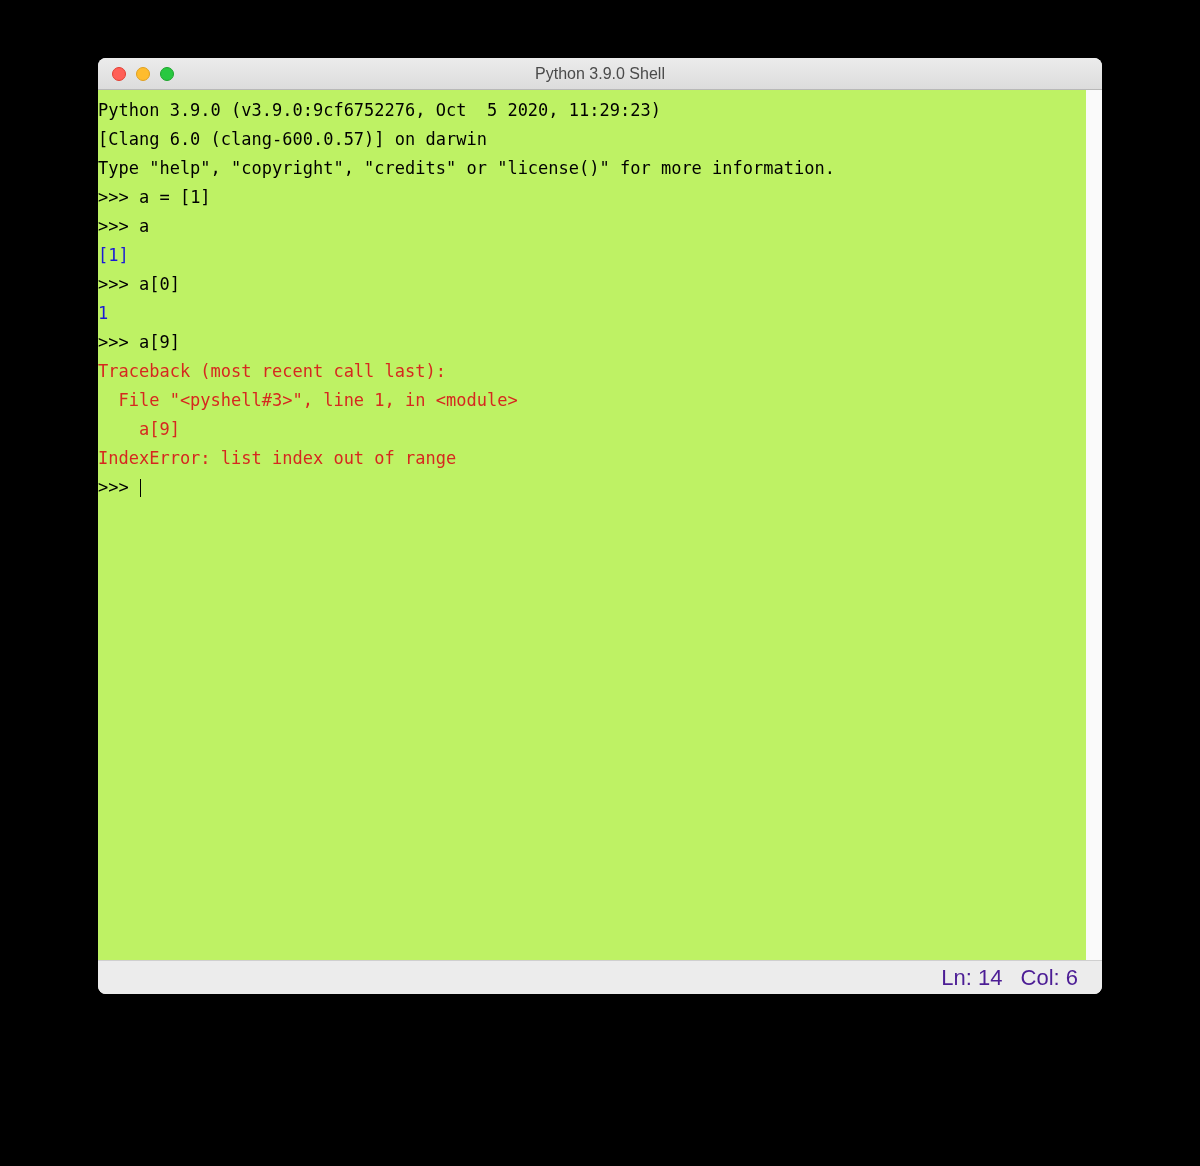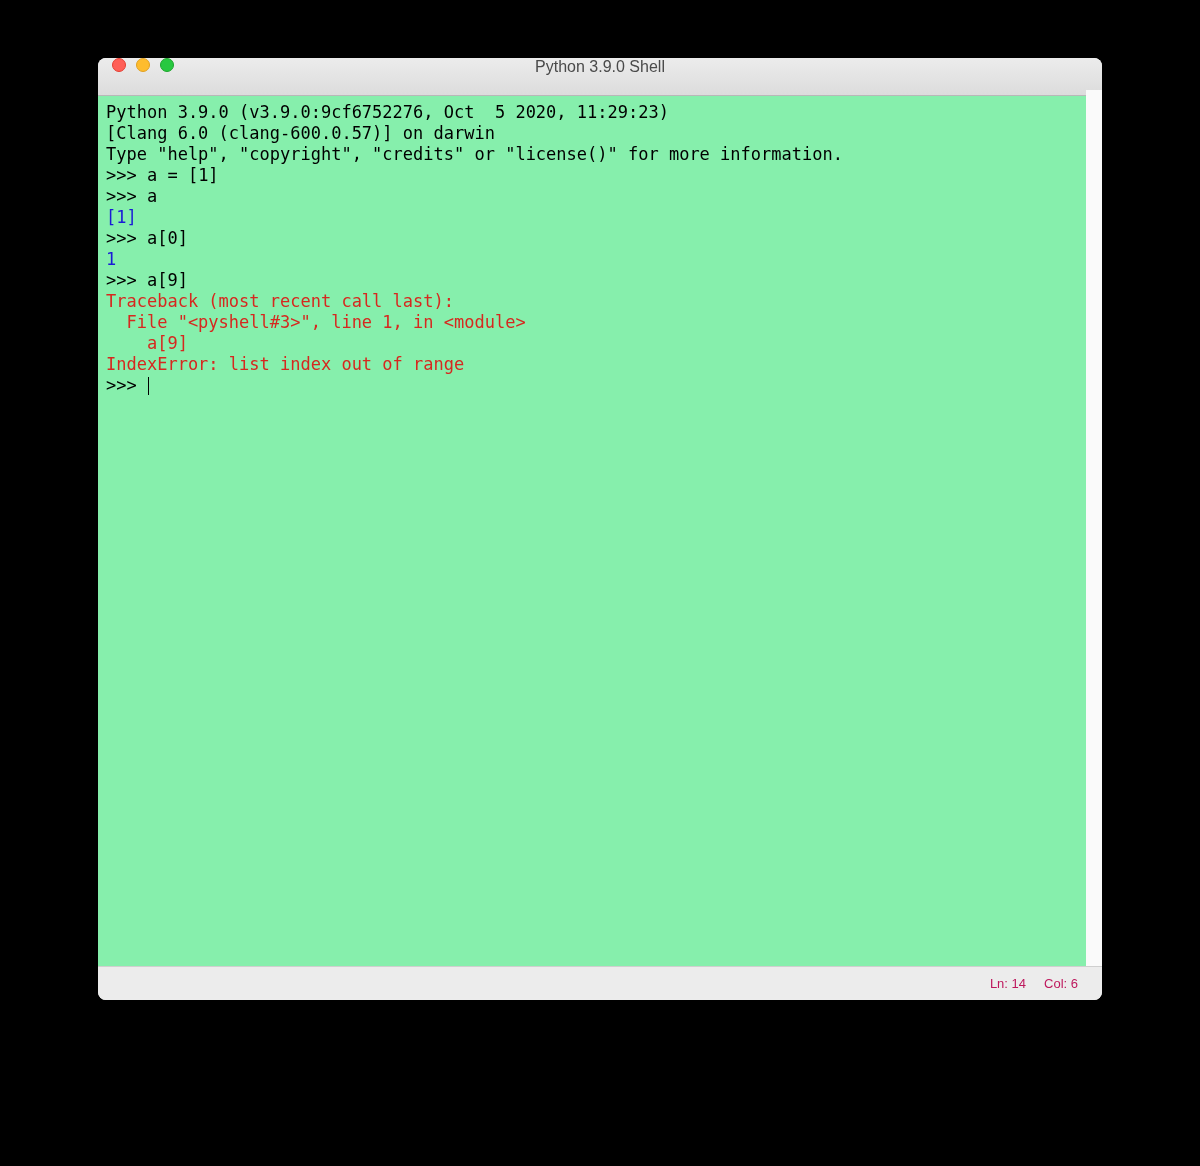--- a/index.html
+++ b/index.html
@@ -16,25 +16,25 @@
     .window {
       width: 1004px;
       background: #fff;
       border-radius: 8px;
       box-shadow: 0 20px 60px rgba(0,0,0,0.5);
       overflow: hidden;
       display: flex;
       flex-direction: column;
     }
     .titlebar {
-      height: 38px;
+      height: 32px;
       background: linear-gradient(#ececec, #dcdcdc);
       border-bottom: 1px solid #b8b8b8;
       display: flex;
-      align-items: flex-start;
+      align-items: center;
       position: relative;
     }
     .traffic-lights {
       display: flex;
       align-items: center;
       gap: 10px;
       padding-left: 14px;
     }
     .tl {
       width: 14px;
@@ -47,25 +47,25 @@
     .title {
       position: absolute;
       left: 0; right: 0;
       text-align: center;
       font-size: 16px;
       color: #4a4a4a;
       pointer-events: none;
     }
     .console {
       flex: 1;
-      background: #86efac;
-      padding: 6px 8px 4px 8px;
+      background: #bef264;
+      padding: 6px 8px 4px 0;
       font-family: "Menlo", "Monaco", "Consolas", monospace;
       font-size: 17px;
-      line-height: 21px;
+      line-height: 29px;
       color: #000;
       white-space: pre;
       min-height: 870px;
     }
     .err { color: #d6281f; }
     .out { color: #1a1ad6; }
     .cursor {
       display: inline-block;
       width: 1px;
       height: 18px;
@@ -74,22 +74,22 @@
       margin-left: 1px;
     }
     .statusbar {
       height: 34px;
       background: #ececec;
       border-top: 1px solid #cfcfcf;
       display: flex;
       justify-content: flex-end;
       align-items: center;
       padding-right: 24px;
-      font-size: 13px;
-      color: #be185d;
+      font-size: 22px;
+      color: #4c1d95;
       gap: 18px;
     }
     .scroll-gutter {
       position: absolute;
       right: 0;
       top: 32px;
       bottom: 34px;
       width: 16px;
       background: #fafafa;
     }

